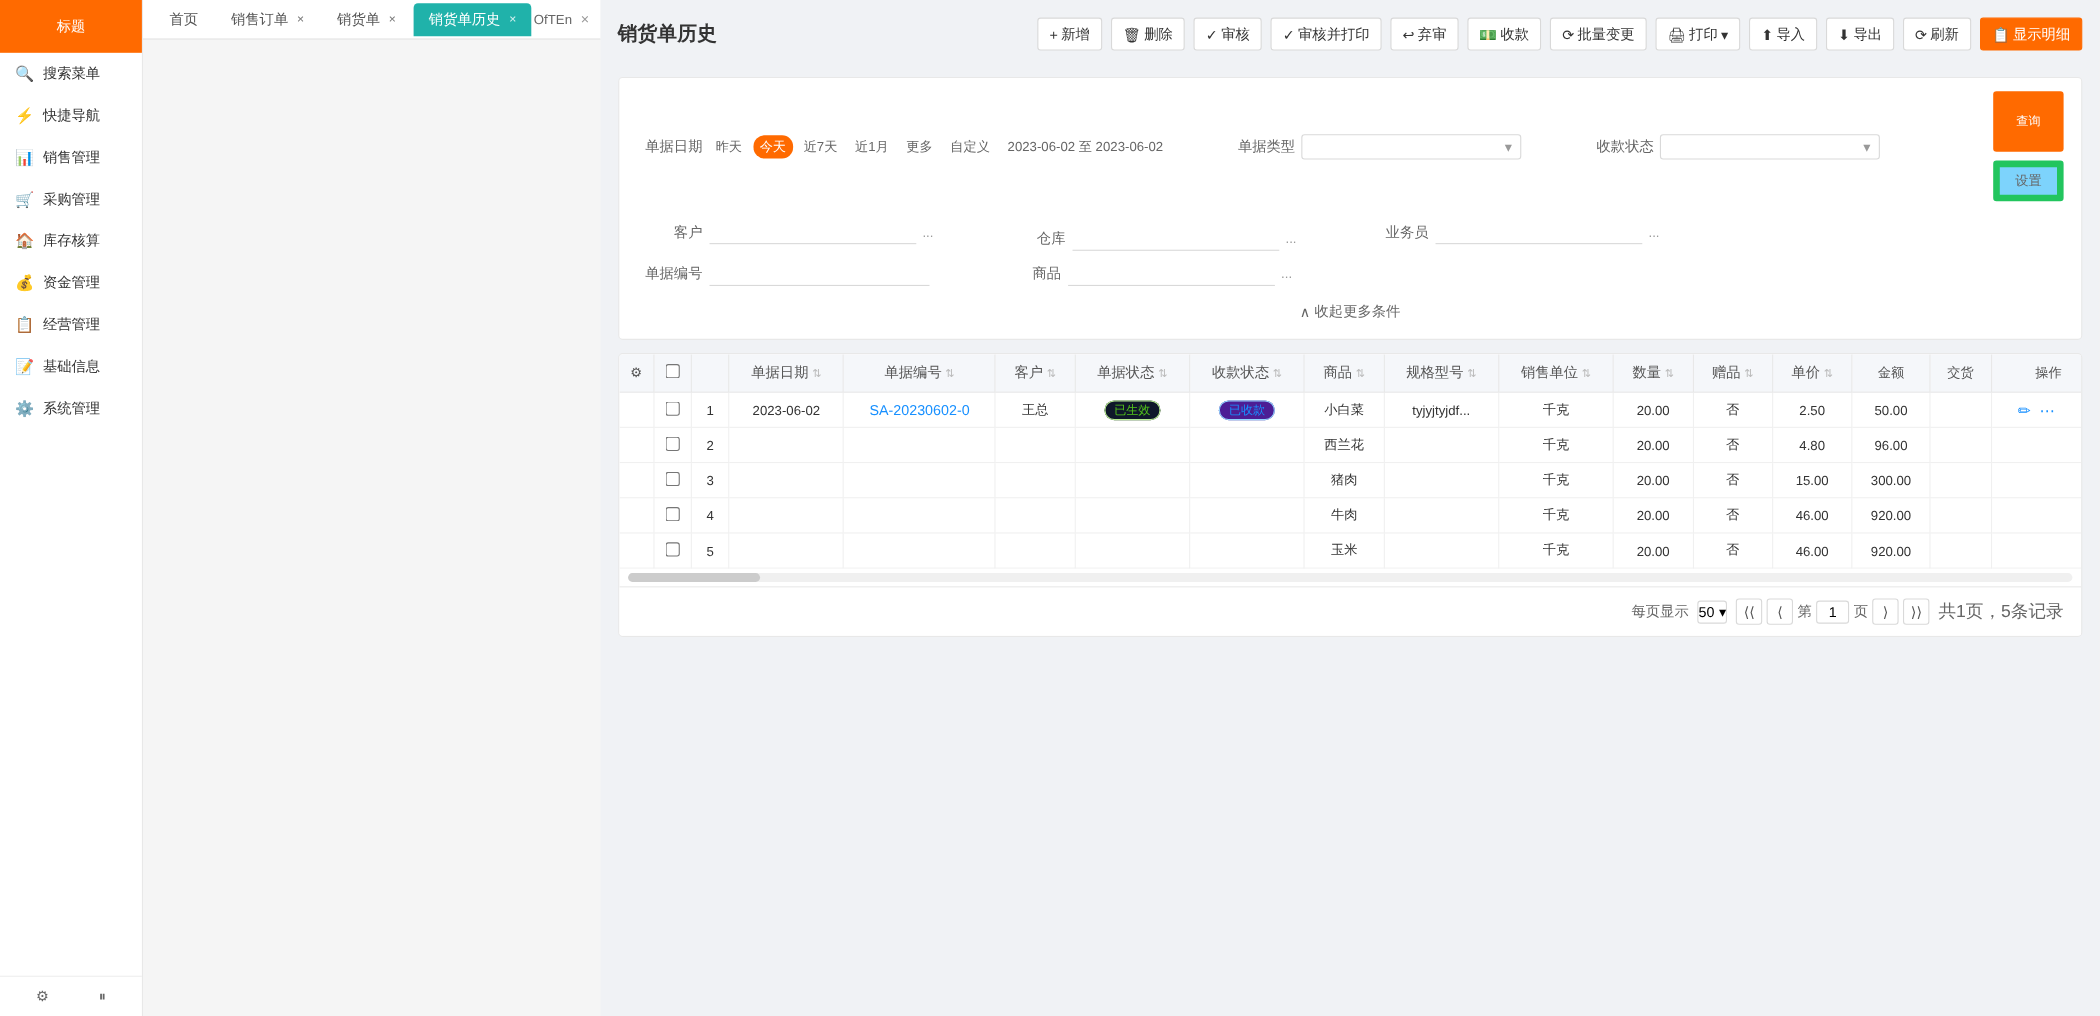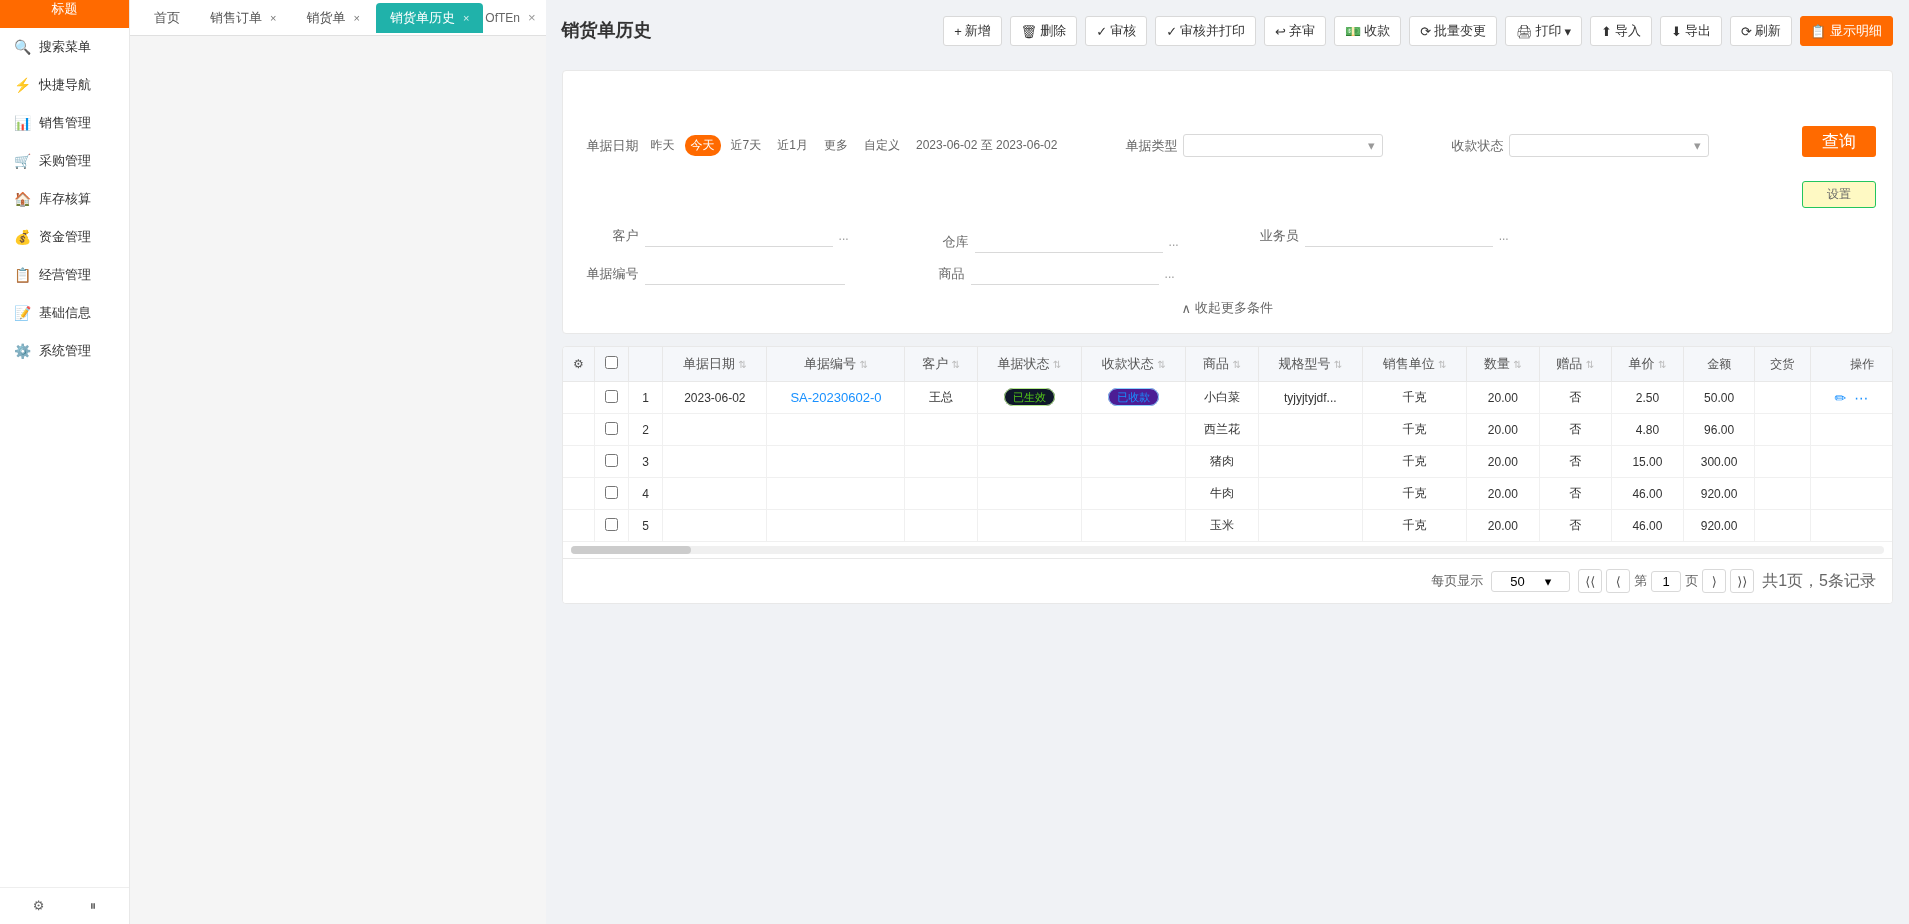--- a/index.html
+++ b/index.html
@@ -1,20 +1,20 @@
 <!DOCTYPE html>
 <html><head>
   <meta charset="utf-8">
   <style>
     * { box-sizing: border-box; margin: 0; padding: 0; font-family: 'Microsoft YaHei', Arial, sans-serif; font-size: 13px; }
     body { display: flex; height: 924px; overflow: hidden; background: #f5f5f5; }
 
     
     .sidebar { width: 130px; background: #fff; border-right: 1px solid #e8e8e8; display: flex; flex-direction: column; height: 100%; }
-    .sidebar-top { background: #ff6a00; height: 28px; display: flex; justify-content: center; color: #fff; font-size: 12px; }
+    .sidebar-top { background: #ff6a00; height: 48px; display: flex; align-items: center; justify-content: center; color: #fff; font-size: 12px; }
     .sidebar-item { display: flex; align-items: center; padding: 10px 12px; cursor: pointer; color: #333; gap: 8px; border-left: 3px solid transparent; }
     .sidebar-icon { width: 16px; height: 16px; display: flex; align-items: center; justify-content: center; font-size: 14px; }
     .sidebar-bottom { margin-top: auto; padding: 10px; display: flex; justify-content: space-around; border-top: 1px solid #eee; }
 
     
     .main { flex: 1; display: flex; flex-direction: row; overflow: hidden; }
 
     
     .tabs-bar { background: #fff; border-bottom: 1px solid #e0e0e0; display: flex; align-items: center; height: 36px; padding: 0 10px; gap: 2px; }
     .tab { padding: 6px 14px; cursor: pointer; border-radius: 4px 4px 0 0; font-size: 13px; color: #555; display: flex; align-items: center; gap: 4px; }
@@ -38,22 +38,22 @@
     .filter-row { display: flex; align-items: center; gap: 20px; margin-bottom: 10px; flex-wrap: wrap; }
     .filter-item { display: flex; align-items: center; gap: 6px; }
     .filter-label { color: #666; white-space: nowrap; min-width: 60px; text-align: right; }
     .filter-input { border: none; border-bottom: 1px solid #d9d9d9; padding: 3px 6px; outline: none; min-width: 140px; color: #333; background: transparent; }
     .date-tab { padding: 2px 6px; border-radius: 10px; cursor: pointer; font-size: 12px; color: #666; }
     .date-tab.active { background: #ff6a00; color: #fff; }
     .filter-select { display: flex; align-items: center; gap: 4px; border: 1px solid #d9d9d9; padding: 3px 8px; border-radius: 3px; min-width: 140px; cursor: pointer; }
     .filter-select-arrow { margin-left: auto; color: #999; }
     .collapse-btn { display: flex; align-items: center; gap: 4px; color: #666; cursor: pointer; font-size: 12px; justify-content: center; padding: 4px; }
     .dots { color: #999; font-size: 12px; cursor: pointer; }
-    .query-btn { background: #ff6a00; color: #fff; border: none; padding: 4px 20px; border-radius: 3px; cursor: pointer; font-size: 17px; margin-top: 43px; }
-    .set-btn { background: #fef9c3; color: #666; border: 1px solid #22c55e; padding: 4px 14px; border-radius: 3px; cursor: pointer; font-size: 12px; margin-top: 20px; }
+    .query-btn { background: #ff6a00; color: #fff; border: none; padding: 20px 20px; border-radius: 3px; cursor: pointer; font-size: 11px; }
+    .set-btn { background: #7dd3fc; color: #666; border: 6px solid #22c55e; padding: 4px 14px; border-radius: 3px; cursor: pointer; font-size: 12px; margin-top: 4px; }
 
     
     .table-container { background: #fff; border: 1px solid #e8e8e8; border-radius: 4px; overflow: auto; }
     table { width: 100%; border-collapse: collapse; }
     thead tr { background: #f5f7fa; }
     th { padding: 8px 10px; text-align: center; font-weight: normal; color: #555; border-bottom: 1px solid #e8e8e8; border-right: 1px solid #e8e8e8; white-space: nowrap; font-size: 12px; }
     th:last-child { border-right: none; padding-left: 32px; }
     td { padding: 7px 10px; text-align: center; border-bottom: 1px solid #f0f0f0; border-right: 1px solid #f0f0f0; color: #333; font-size: 12px; white-space: nowrap; }
     td:last-child { border-right: none; }
     .sort-icon { color: #bbb; font-size: 10px; }
@@ -63,21 +63,21 @@
     .table-action { display: flex; align-items: center; justify-content: center; gap: 8px; }
     .action-icon { color: #1890ff; cursor: pointer; font-size: 14px; }
     .gear-th { width: 32px; }
     .checkbox-th { width: 32px; }
 
     
     .table-footer { background: #fffbf0; border-top: 1px solid #f0d9a0; padding: 8px 16px; display: flex; align-items: center; gap: 20px; }
 
     
     .pagination { display: flex; align-items: center; justify-content: flex-end; padding: 10px 16px; background: #fff; border-top: 1px solid #e8e8e8; gap: 8px; }
-    .page-size-select { display: flex; align-items: center; gap: 20px; border: 1px solid #d9d9d9; padding: 2px 18px; border-radius: 3px; }
+    .page-size-select { display: flex; align-items: center; gap: 4px; border: 1px solid #d9d9d9; padding: 2px 0; border-radius: 3px; }
     .page-nav { display: flex; align-items: center; gap: 4px; }
     .page-nav-btn { width: 24px; height: 24px; border: 1px solid #d9d9d9; background: #fff; cursor: pointer; border-radius: 3px; display: flex; align-items: center; justify-content: center; color: #555; }
     .page-input { width: 30px; border: 1px solid #d9d9d9; border-radius: 3px; text-align: center; padding: 2px; }
     .page-info { color: #666; font-size: 16px; }
 
     .link { color: #1890ff; cursor: pointer; }
 
     
     .table-scroll { overflow-x: auto; }
     .table-scrollbar { height: 8px; background: #f0f0f0; border-radius: 4px; margin: 4px 0; display: flex; align-items: center; }

